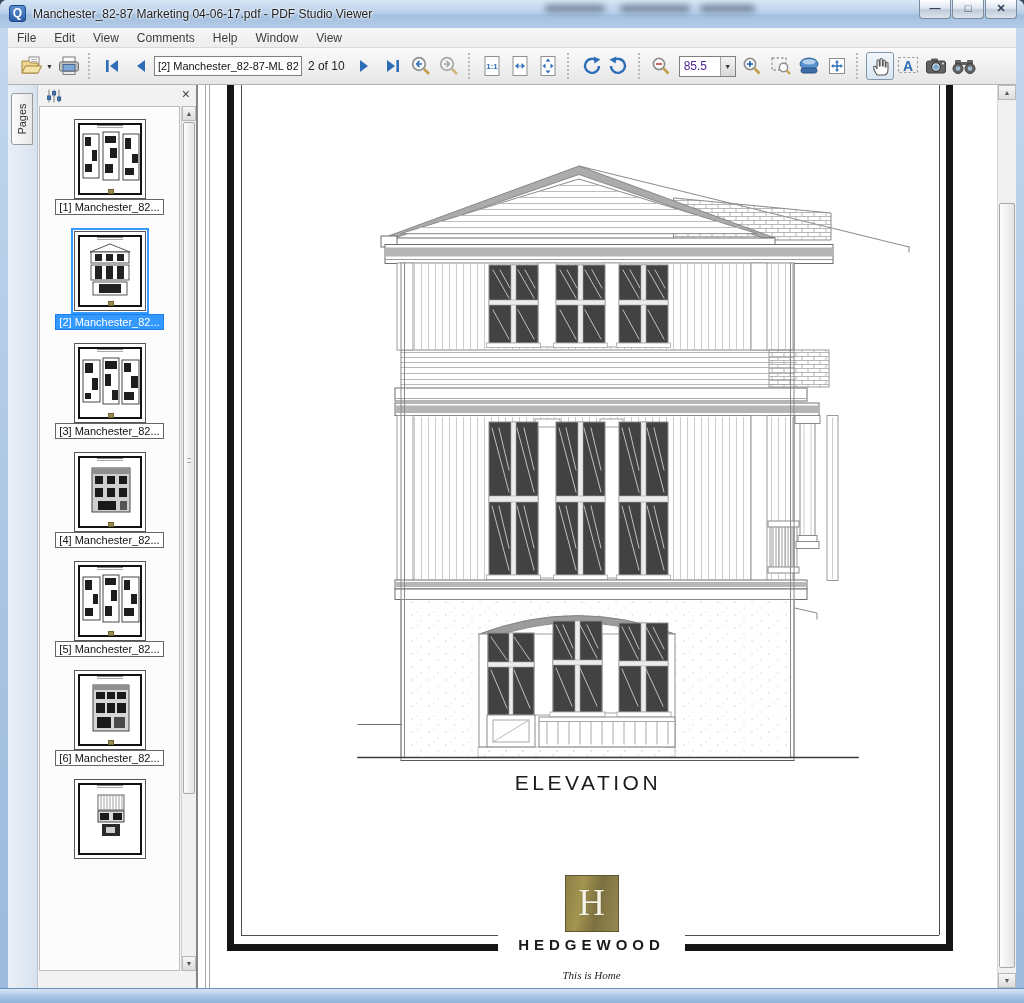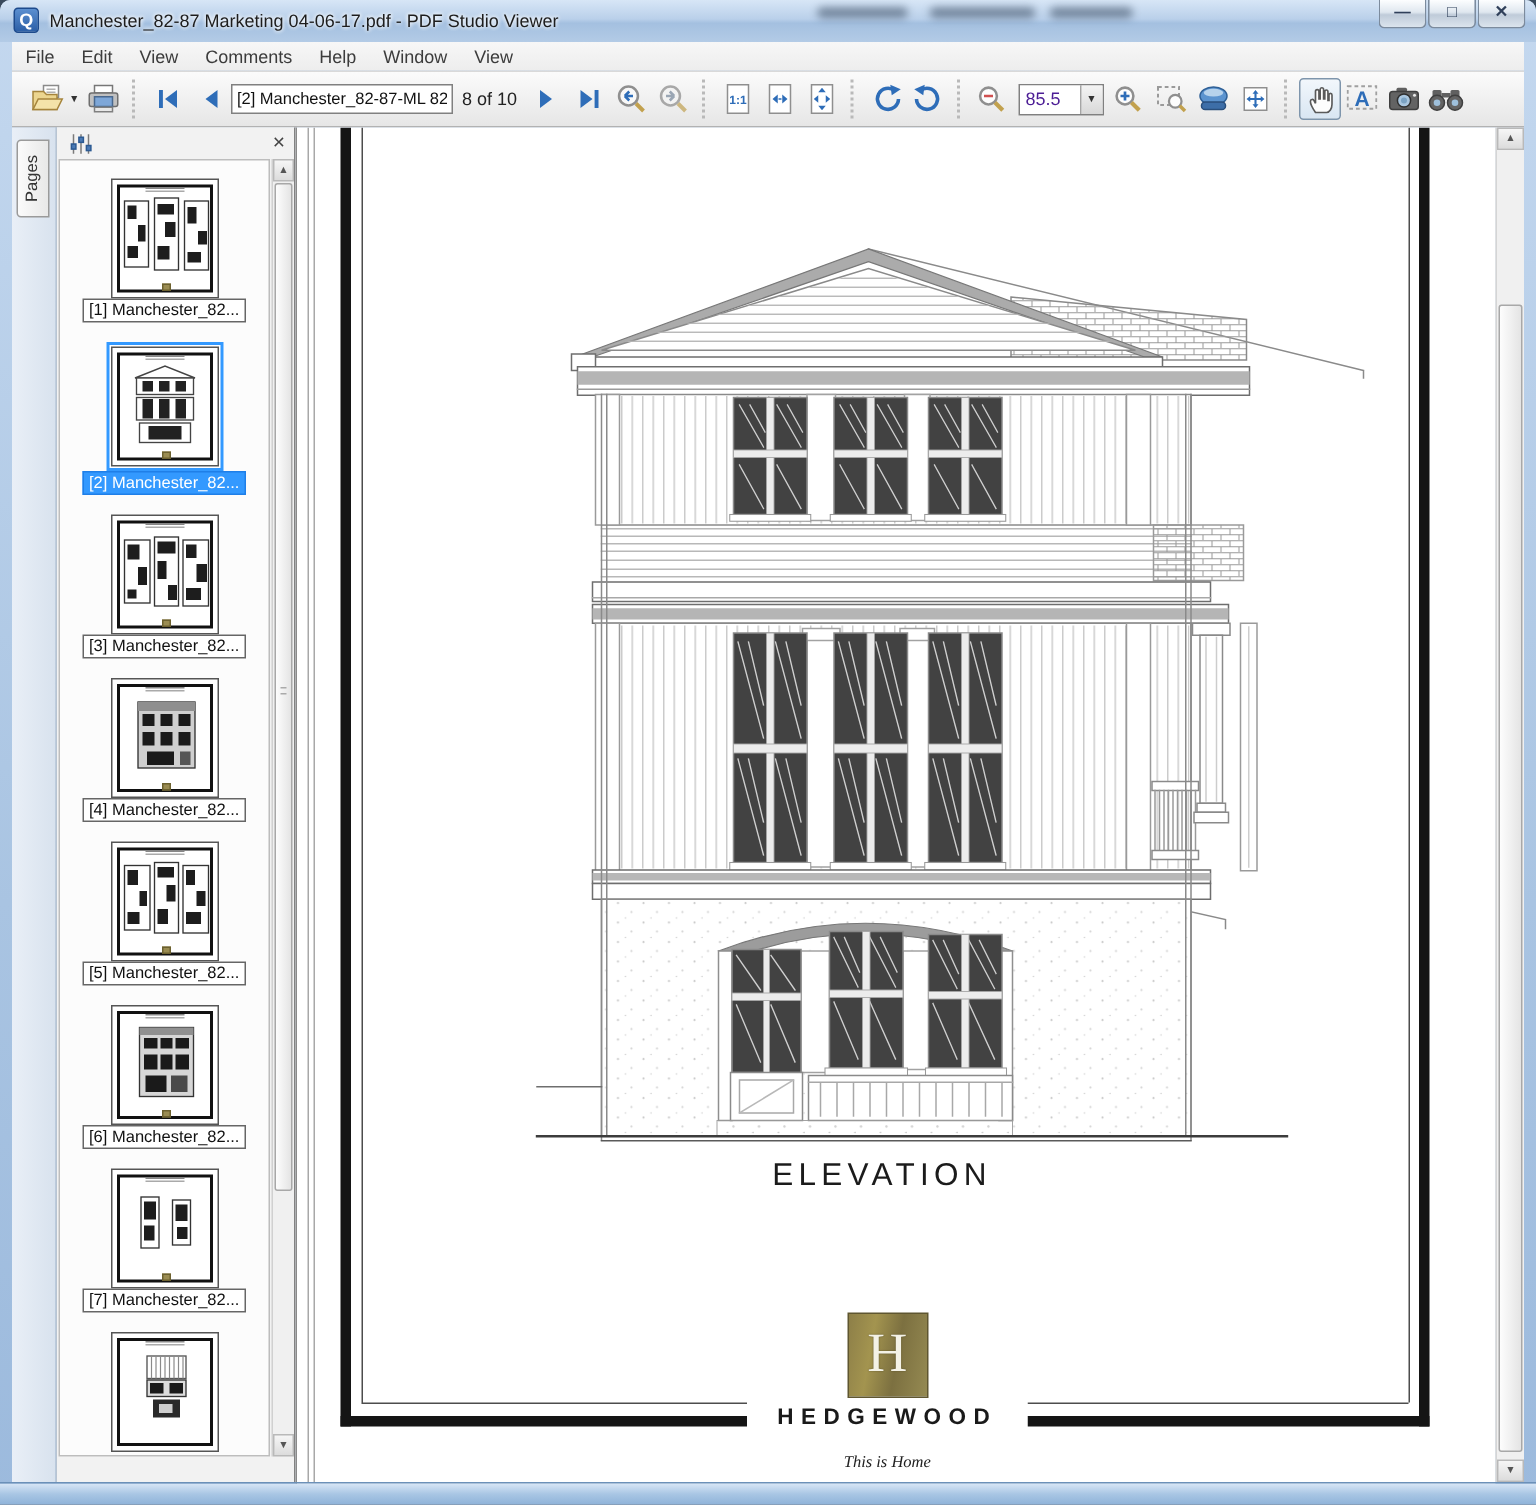--- a/index.html
+++ b/index.html
@@ -140,21 +140,21 @@
         <rect x="3" y="2" width="2.6" height="12" fill="#2e6db8"></rect>
           <path d="M15,2 L7,8 l8,6 z" fill="#2e6db8"></path>
       </svg>
     </div>
     <div class="tbtn">
       <svg width="14" height="16" viewBox="0 0 14 16">
         <path d="M12,2 L4,8 l8,6 z" fill="#2e6db8"></path>
       </svg>
     </div>
     <input class="page-field" value="[2] Manchester_82-87-ML 82E" style="">
-    <span class="page-count">8 of 10</span>
+    <span class="page-count">2 of 10</span>
     <div class="tbtn">
       <svg width="14" height="16" viewBox="0 0 14 16">
         <path d="M2,2 l8,6 -8,6 z" fill="#2e6db8"></path>
       </svg>
     </div>
     <div class="tbtn">
       <svg width="18" height="16" viewBox="0 0 18 16">
         <path d="M3,2 l8,6 -8,6 z" fill="#2e6db8"></path>
           <rect x="12.4" y="2" width="2.6" height="12" fill="#2e6db8"></rect>
       </svg>
@@ -451,40 +451,20 @@
                   <rect x="37" y="22" width="9" height="10"></rect>
               <rect x="17" y="36" width="14" height="11"></rect>
                 </g>
               <rect x="34" y="36" width="11" height="11" fill="#4a4a4a"></rect>
             </svg>
             <div class="tgold"></div>
           </div>
           <div class="tlabel">[6] Manchester_82...</div>
         </div>
 
-        <div class="thumb-item">
-          <div class="tpage">
-              <div class="tframe"></div>
-              <div class="thead-line"></div>
-            <svg width="62" height="58" viewBox="0 0 62 58" style="position:absolute;left:5px;top:10px">
-              <g fill="none" stroke="#333" stroke-width="0.9">
-                <rect x="14" y="8" width="12" height="34"></rect>
-                  <rect x="35" y="10" width="12" height="30"></rect>
-              </g>
-              <g fill="#1d1d1d">
-                <rect x="16" y="11" width="8" height="12"></rect>
-                  <rect x="16" y="27" width="7" height="10"></rect>
-                <rect x="37" y="13" width="8" height="11"></rect>
-                  <rect x="38" y="28" width="7" height="8"></rect>
-              </g>
-            </svg>
-            <div class="tgold"></div>
-          </div>
-          <div class="tlabel">[7] Manchester_82...</div>
-        </div>
 
         <div class="thumb-item">
           <div class="tpage">
               <div class="tframe"></div>
               <div class="thead-line"></div>
             <svg width="62" height="58" viewBox="0 0 62 58" style="position:absolute;left:5px;top:10px">
               <rect x="18" y="5" width="26" height="15" fill="#fff" stroke="#555" stroke-width="0.9"></rect>
               <g stroke="#8a8a8a" stroke-width="0.8">
                   <path d="M21,5 V20 M24,5 V20 M27,5 V20 M30,5 V20 M33,5 V20 M36,5 V20 M39,5 V20 M42,5 V20"></path>
                 </g>

